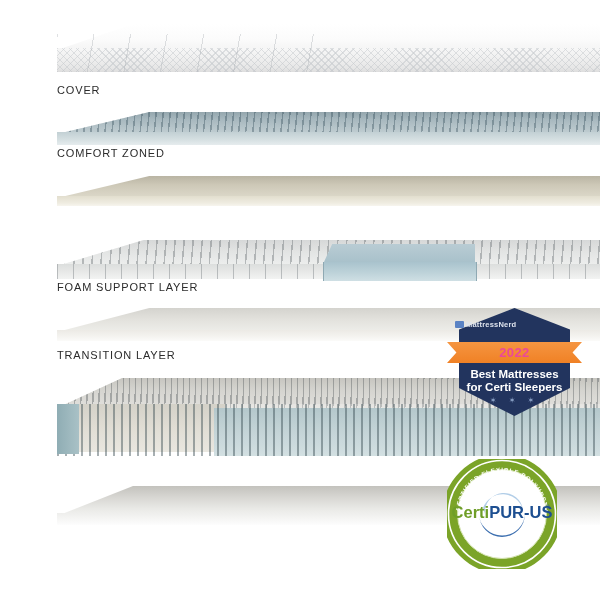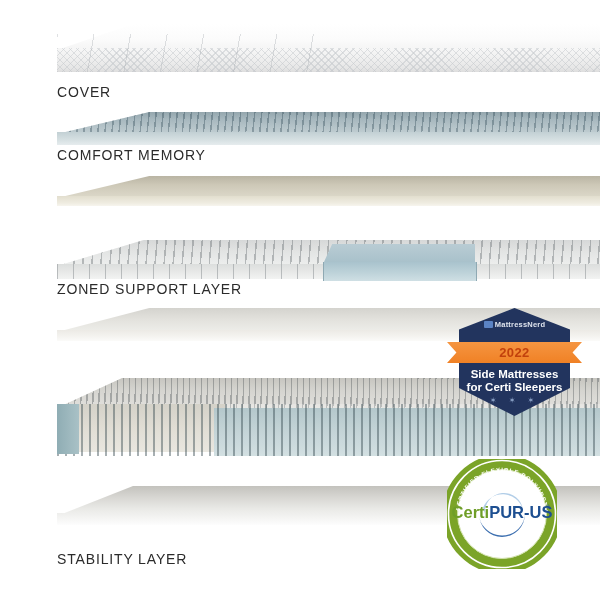--- a/index.html
+++ b/index.html
@@ -4,21 +4,21 @@
 <style>
   html,body{margin:0;padding:0;background:#fff;}
   body{width:600px;height:600px;overflow:hidden;
        font-family:"Liberation Sans","DejaVu Sans",sans-serif;}
 
   #stage{position:relative;width:600px;height:600px;background:#ffffff;overflow:hidden;}
 
   
   .layer-label{
     position:absolute;left:57px;
-    font-size:14px;letter-spacing:0.85px;
+    font-size:11px;letter-spacing:0.85px;
     color:#2b2b2b;white-space:nowrap;
     font-weight:400;
   }
 
   
   .slab{position:absolute;}
 
   
   #cover-slab{left:57px;top:24px;width:543px;height:50px;}
   #cover-top{
@@ -165,36 +165,36 @@
     clip-path:polygon(50% 0%,100% 20%,100% 74%,50% 100%,0% 74%,0% 20%);
     border:0;
   }
   #award-shield-outline{
     position:absolute;left:1px;top:-3px;width:117px;height:114px;
     background:#ffffff;
     clip-path:polygon(50% 0%,100% 20%,100% 74%,50% 100%,0% 74%,0% 20%);
     z-index:-1;
   }
   #award-logo{
-    position:absolute;left:0;top:12px;width:119px;text-align:center;
+    position:absolute;left:0;top:12px;width:119px;text-align:left;
     color:#dfe4ee;font-size:7.5px;font-weight:bold;letter-spacing:.2px;
   }
   #award-logo-mark{
     display:inline-block;width:9px;height:7px;background:#5b83c4;
     margin-right:2px;vertical-align:-1px;border-radius:1px;
   }
   #award-ribbon{
     position:absolute;left:-8px;top:34px;width:135px;height:21px;
     background:linear-gradient(180deg,#f59541 0%,#f08125 100%);
     clip-path:polygon(0% 0%,100% 0%,93% 50%,100% 100%,0% 100%,7% 50%);
   }
   #award-year{
     position:absolute;left:-8px;top:34px;width:135px;height:21px;
     line-height:21px;text-align:center;
-    color:#c2410c;font-size:13px;font-weight:bold;letter-spacing:.4px;
+    color:#ec4899;font-size:13px;font-weight:bold;letter-spacing:.4px;
   }
   #award-title{
     position:absolute;left:8px;top:60px;width:103px;text-align:center;
     color:#ffffff;font-size:11.5px;font-weight:bold;line-height:13px;
   }
   #award-stars{
     position:absolute;left:8px;top:88px;width:103px;text-align:center;
     color:#8ea4c9;font-size:8px;letter-spacing:5px;
   }
 
@@ -217,67 +217,67 @@
     <div id="cover-chevron"></div>
     <div id="cover-quiltlines"></div>
   </div>
   <div class="layer-label" style="top:84px">COVER</div>
 
   <div class="slab" id="comfort-slab">
     <div id="comfort-top"></div>
     <div id="comfort-ribs"></div>
     <div id="comfort-front"></div>
   </div>
-  <div class="layer-label" style="top:147px">COMFORT MEMORY</div>
+  <div class="layer-label" style="top:147px">COMFORT ZONED</div>
 
   <div class="slab" id="memory-slab">
     <div id="memory-top"></div>
     <div id="memory-front"></div>
   </div>
 
   <div class="slab" id="zoned-slab">
     <div id="zoned-top"></div>
     <div id="zoned-ribs"></div>
     <div id="zoned-blue-top"></div>
     <div id="zoned-front"></div>
     <div id="zoned-front-ribs"></div>
     <div id="zoned-blue-zone"></div>
   </div>
-  <div class="layer-label" style="top:281px">ZONED SUPPORT LAYER</div>
+  <div class="layer-label" style="top:281px">FOAM SUPPORT LAYER</div>
 
   <div class="slab" id="transition-slab">
     <div id="transition-top"></div>
     <div id="transition-front"></div>
   </div>
+  <div class="layer-label" style="top:349px">TRANSITION LAYER</div>
 
   <div class="slab" id="responsive-slab">
     <div id="responsive-top"></div>
     <div id="responsive-top-ribs"></div>
     <div id="responsive-front-beige"></div>
     <div id="responsive-front-blue"></div>
     <div id="responsive-coils"></div>
     <div id="responsive-leftcap"></div>
   </div>
 
   <div class="slab" id="stability-slab">
     <div id="stability-top"></div>
     <div id="stability-front"></div>
   </div>
-  <div class="layer-label" style="top:551px">STABILITY LAYER</div>
 
   <div id="award-badge">
     <div id="award-shield-outline"></div>
     <div id="award-shield"></div>
     <div id="award-logo">
       <span id="award-logo-mark"></span><span>MattressNerd</span>
     </div>
     <div id="award-ribbon"></div>
     <div id="award-year">2022</div>
     <div id="award-title">
-      <div>Side Mattresses</div>
+      <div>Best Mattresses</div>
       <div>for Certi Sleepers</div>
     </div>
     <div id="award-stars">✶ ✶ ✶</div>
   </div>
 
   <svg id="certipur-seal" viewBox="0 0 110 110">
     <defs>
       <path id="arcTop" d="M 13,55 A 42,42 0 0 1 97,55"></path>
       <path id="arcBottom" d="M 19,55 A 36,36 0 0 0 91,55"></path>
     </defs>

